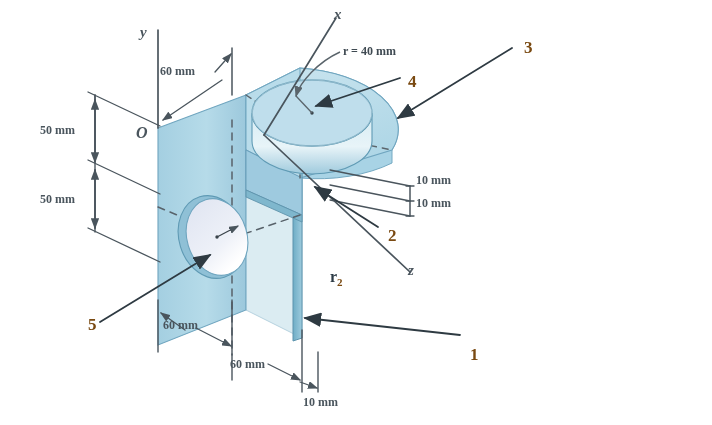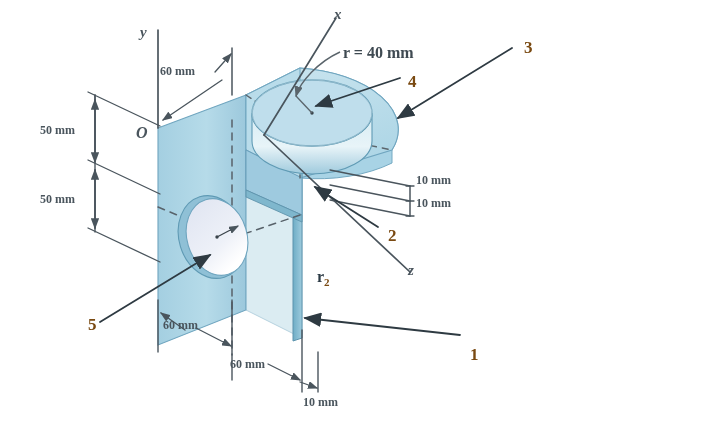--- a/index.html
+++ b/index.html
@@ -5,21 +5,21 @@
   html,body{margin:0;padding:0;background:#ffffff;}
   body{width:712px;height:425px;overflow:hidden;
        font-family:"Liberation Serif",serif;}
   #stage{position:relative;width:712px;height:425px;background:#fff;}
   svg#fig{position:absolute;left:0;top:0;width:712px;height:425px;}
   .lbl{position:absolute;white-space:nowrap;font-family:"Liberation Serif",serif;
        color:#3f4a52;font-weight:bold;}
   .dim{font-size:12px;color:#4a555d;}
   .axis{font-size:15px;font-style:italic;color:#4a555d;font-weight:bold;}
   .callout{font-size:17px;color:#7a4a12;font-weight:bold;}
-  .rlab{font-size:16px;color:#3f4a52;font-weight:bold;}
+  .rlab{font-size:12px;color:#3f4a52;font-weight:bold;}
   .r2lab{font-size:16px;color:#2b3a45;font-weight:bold;}
   .r2lab sub{font-size:11px;color:#7a4a12;}
 </style>
 </head>
 <body>
 
 <div id="stage">
 
   <svg id="fig" viewBox="0 0 712 425">
     <defs>
@@ -185,21 +185,21 @@
   <div class="lbl dim" style="left:40px;top:123px;">50 mm</div>
   <div class="lbl dim" style="left:40px;top:192px;">50 mm</div>
   <div class="lbl dim" style="left:416px;top:173px;">10 mm</div>
   <div class="lbl dim" style="left:416px;top:196px;">10 mm</div>
   <div class="lbl dim" style="left:163px;top:318px;">60 mm</div>
   <div class="lbl dim" style="left:230px;top:357px;">60 mm</div>
   <div class="lbl dim" style="left:303px;top:395px;">10 mm</div>
 
   <div class="lbl rlab" style="left:343px;top:44px;">r = 40 mm</div>
 
-  <div class="lbl r2lab" style="left:317px;top:268px;">
+  <div class="lbl r2lab" style="left:330px;top:268px;">
     <span>r</span><sub>2</sub>
   </div>
 
   <div class="lbl callout" style="left:470px;top:345px;">1</div>
   <div class="lbl callout" style="left:388px;top:226px;">2</div>
   <div class="lbl callout" style="left:524px;top:38px;">3</div>
   <div class="lbl callout" style="left:408px;top:72px;">4</div>
   <div class="lbl callout" style="left:88px;top:315px;">5</div>
 
 </div>

